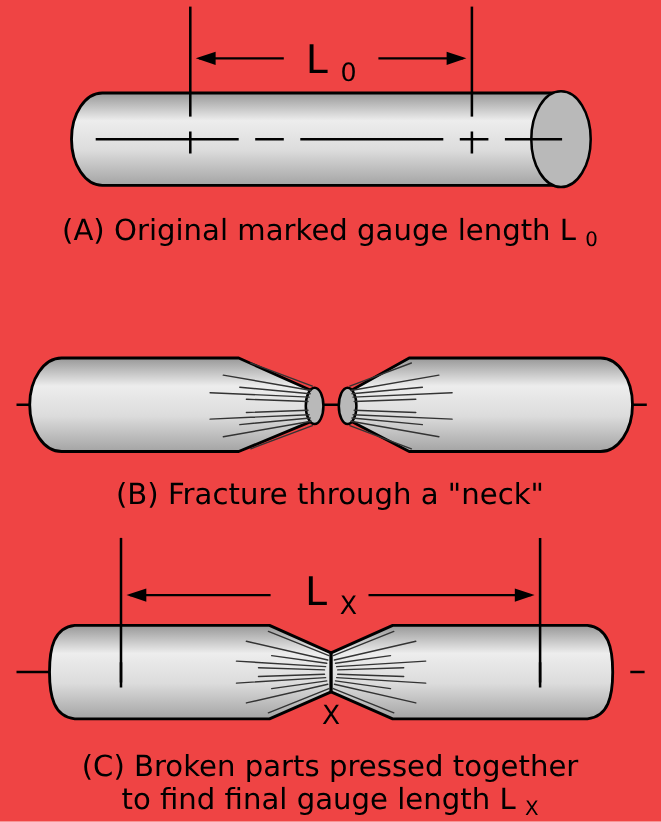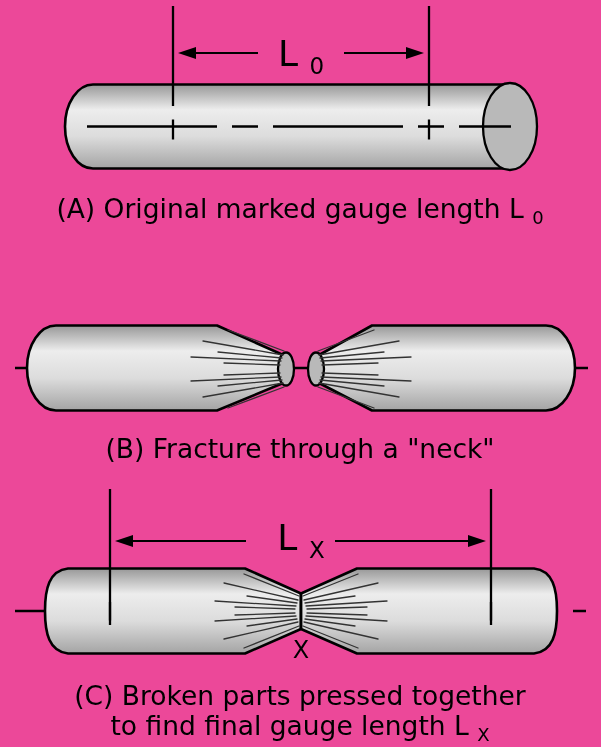--- a/index.html
+++ b/index.html
@@ -4,21 +4,21 @@
 <style>
   html, body {
     margin: 0;
     padding: 0;
     background: #ffffff;
   }
   .figure-wrap {
     position: relative;
     width: 601px;
     height: 747px;
-    background: #ec4899;
+    background: #ef4444;
     overflow: hidden;
   }
   svg text {
     font-family: "DejaVu Sans", sans-serif;
     fill: #000000;
     stroke: none;
   }
   .outline-path {
     stroke: #000000;
     stroke-width: 2.6;

